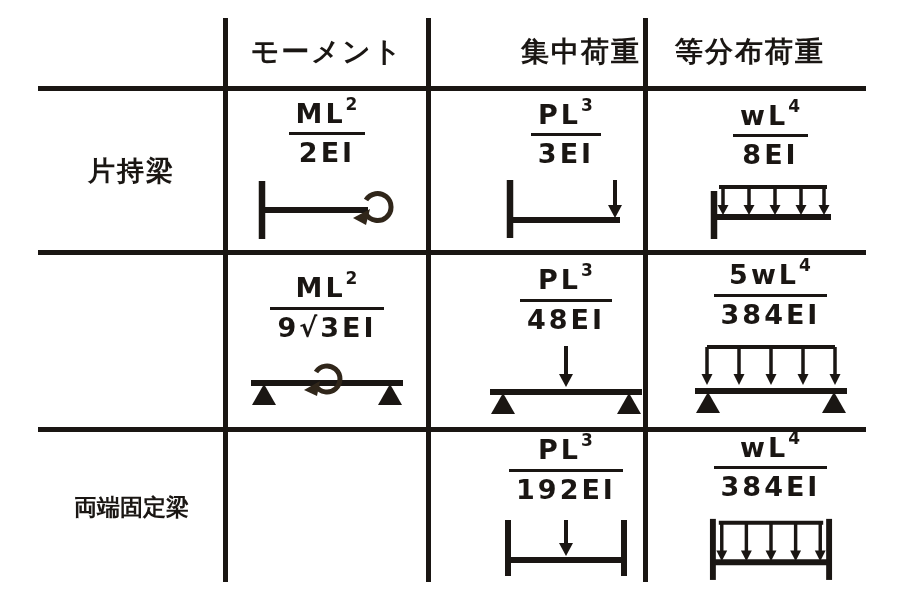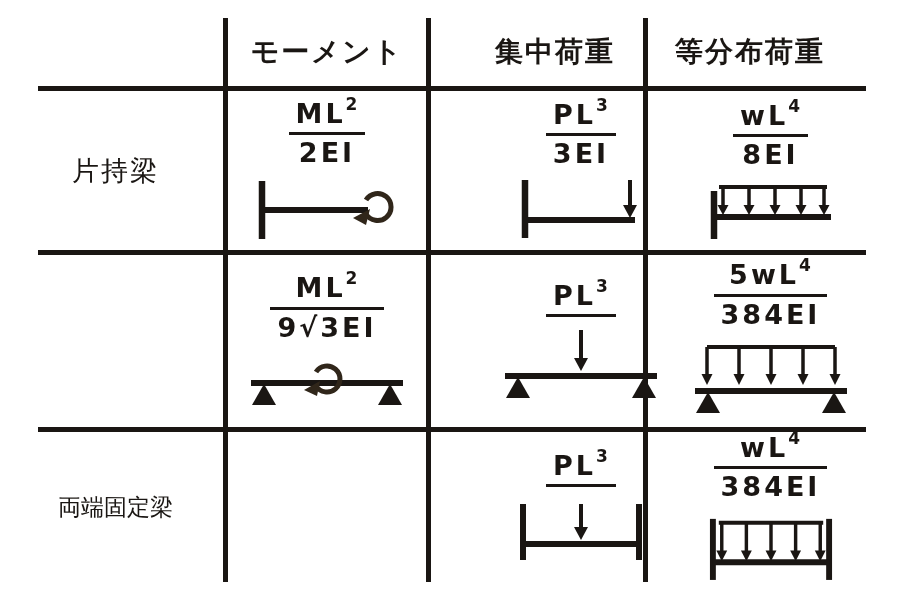--- a/index.html
+++ b/index.html
@@ -17,33 +17,33 @@
   
   .vl{position:absolute;top:18px;height:564px;width:5px;background:var(--ink);}
   .vl.v1{left:223px;} .vl.v2{left:426px;} .vl.v3{left:643px;}
   .hl{position:absolute;left:38px;width:828px;height:5px;background:var(--ink);}
   .hl.h1{top:86px;} .hl.h2{top:250px;} .hl.h3{top:427px;}
   
   .hcell{
     position:absolute;top:18px;height:68px;display:flex;align-items:center;justify-content:center;
     font-weight:bold;font-size:28px;letter-spacing:2px;
   }
-  .hc1{left:228px;width:198px;} .hc2{left:431px;width:248px;} .hc3{left:641px;width:218px;}
+  .hc1{left:228px;width:198px;} .hc2{left:457px;width:248px;} .hc3{left:641px;width:218px;}
   
   .rlabel{
-    position:absolute;left:23px;width:185px;display:flex;align-items:center;justify-content:center;
-    font-weight:normal;font-size:27px;letter-spacing:2px;
+    position:absolute;left:39px;width:185px;display:flex;align-items:center;justify-content:center;
+    font-weight:bold;font-size:27px;letter-spacing:2px;
   }
   .rl1{top:91px;height:159px;} .rl2{top:255px;height:172px;} .rl3{top:432px;height:150px;letter-spacing:0;font-size:23px;}
   
   .cell{
     position:absolute;display:flex;flex-direction:column;align-items:center;justify-content:center;gap:9px;
   }
   .r1{top:91px;height:159px;} .r2{top:255px;height:172px;} .r3{top:432px;height:150px;}
-  .c1{left:228px;width:198px;} .c2{left:457px;width:248px;} .c3{left:648px;width:218px;padding-left:27px;}
+  .c1{left:228px;width:198px;} .c2{left:442px;width:248px;} .c3{left:648px;width:218px;padding-left:27px;}
   
   .frac{display:flex;flex-direction:column;align-items:center;font-size:27px;font-weight:600;
         letter-spacing:3px;line-height:1.15;color:var(--ink);}
   .frac .num{display:inline-flex;align-items:flex-start;}
   .frac sup{font-size:17px;letter-spacing:1px;line-height:1;margin-top:-2px;}
   .frac .bar{align-self:stretch;height:3px;background:var(--ink);margin:3px -7px 2px;}
   svg{display:block;}
   .stroke{stroke:var(--ink);fill:none;}
   .fill{fill:var(--ink);stroke:none;}
   .mstroke{stroke:var(--moment);fill:none;}
@@ -146,20 +146,21 @@
     </svg>
   </div>
 
   <div class="cell r2 c2">
     <div class="frac">
       <div class="num">
           <span>PL</span>
           <sup>3</sup>
         </div>
       <div class="bar"></div>
+      <div class="den">48EI</div>
     </div>
     <svg width="160" height="74" viewBox="0 0 160 74">
       <line class="stroke" x1="80" y1="2" x2="80" y2="31" stroke-width="4"></line>
       <polygon class="fill" points="80,43 73,30 87,30"></polygon>
       <line class="stroke" x1="4" y1="48" x2="156" y2="48" stroke-width="6"></line>
       <polygon class="fill" points="17,49 5,70 29,70"></polygon>
       <polygon class="fill" points="143,49 131,70 155,70"></polygon>
     </svg>
   </div>
 
@@ -192,20 +193,21 @@
 
   <div class="cell r3 c1"></div>
 
   <div class="cell r3 c2">
     <div class="frac">
       <div class="num">
           <span>PL</span>
           <sup>3</sup>
         </div>
       <div class="bar"></div>
+      <div class="den">192EI</div>
     </div>
     <svg width="132" height="66" viewBox="0 0 132 66">
       <line class="stroke" x1="8" y1="6" x2="8" y2="62" stroke-width="6"></line>
       <line class="stroke" x1="124" y1="6" x2="124" y2="62" stroke-width="6"></line>
       <line class="stroke" x1="8" y1="46" x2="124" y2="46" stroke-width="6"></line>
       <line class="stroke" x1="66" y1="6" x2="66" y2="30" stroke-width="4"></line>
       <polygon class="fill" points="66,42 59,29 73,29"></polygon>
     </svg>
   </div>
 

